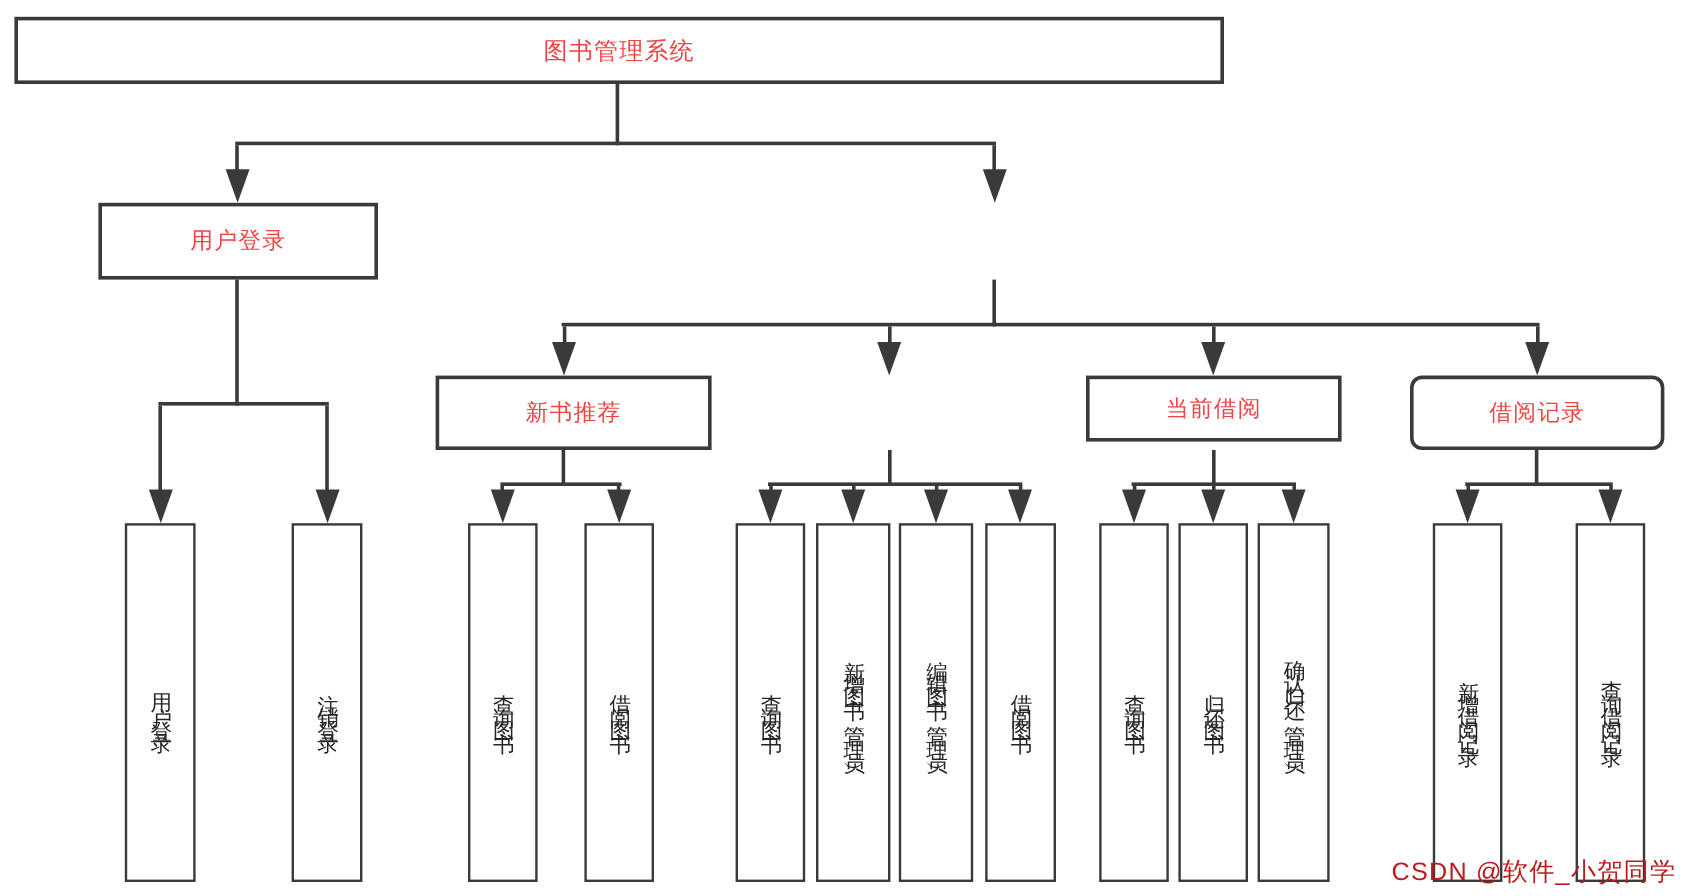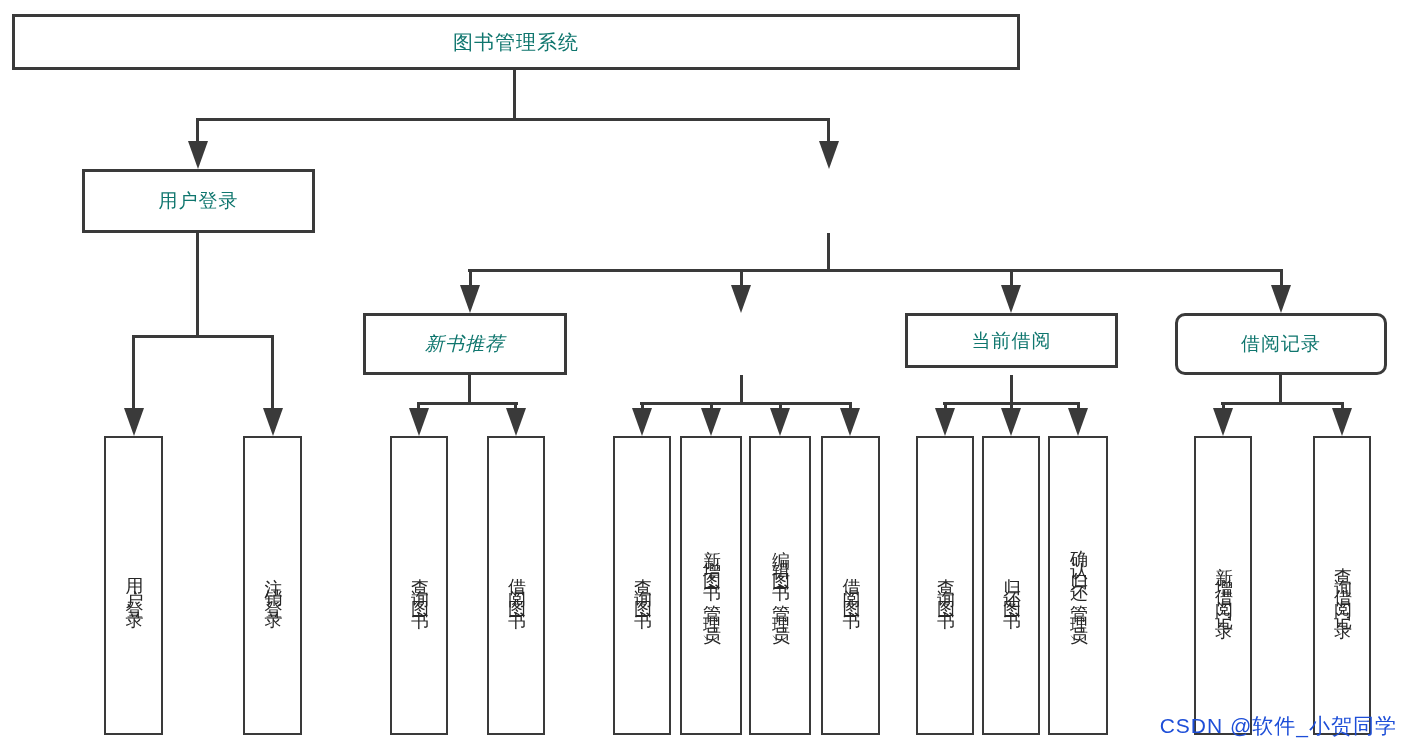--- a/index.html
+++ b/index.html
@@ -3,21 +3,21 @@
 <meta charset="utf-8">
 <style>
   html,body{margin:0;padding:0;background:#ffffff;}
   #stage{
     position:relative;width:1405px;height:747px;background:#ffffff;
     font-family:"Liberation Sans", sans-serif;color:#262626;overflow:hidden;
   }
   .box{
     position:absolute;background:#ffffff;border:3px solid #3a3a3a;
     display:flex;align-items:center;justify-content:center;
-    box-sizing:border-box;font-size:19px;letter-spacing:1px;color:#0f766e;
+    box-sizing:border-box;font-size:19px;letter-spacing:1px;color:#ef4444;
   }
   .box.top{font-size:20px;}
   .vbox{
     position:absolute;background:#ffffff;border:2px solid #3a3a3a;
     display:flex;align-items:center;justify-content:center;
     box-sizing:border-box;top:436px;height:299px;
   }
   .vlabel{
     writing-mode:vertical-rl;text-orientation:mixed;
     font-size:18px;letter-spacing:11px;line-height:1.1;color:#262626;
@@ -26,21 +26,21 @@
   .hline,.vline{position:absolute;background:#3a3a3a;}
   .hline{height:3px;}
   .vline{width:3px;}
   .arrow{
     position:absolute;width:0;height:0;
     border-left:10px solid transparent;border-right:10px solid transparent;
     border-top:28px solid #3a3a3a;
   }
   .watermark{
     position:absolute;top:712px;right:8px;font-size:21px;
-    color:#1d4ed8;letter-spacing:1px;z-index:5;
+    color:#b91c1c;letter-spacing:1px;z-index:5;
   }
 </style>
 </head>
 <body>
 
 <div id="stage">
 
   <div class="box top" style="left:12px;top:14px;width:1008px;height:56px;">
     <span>图书管理系统</span>
   </div>
@@ -67,21 +67,21 @@
   <div class="hline" style="left:468px;top:269px;width:815px;"></div>
   <div class="vline" style="left:469px;top:272px;height:15px;"></div>
   <div class="arrow" style="left:460px;top:285px;"></div>
   <div class="vline" style="left:740px;top:272px;height:15px;"></div>
   <div class="arrow" style="left:731px;top:285px;"></div>
   <div class="vline" style="left:1010px;top:272px;height:15px;"></div>
   <div class="arrow" style="left:1001px;top:285px;"></div>
   <div class="vline" style="left:1280px;top:272px;height:15px;"></div>
   <div class="arrow" style="left:1271px;top:285px;"></div>
 
-  <div class="box" style="left:363px;top:313px;width:204px;height:62px;font-style:italic;">
+  <div class="box" style="left:363px;top:313px;width:230px;height:62px;">
     <span>新书推荐</span>
   </div>
   <div class="box" style="left:905px;top:313px;width:213px;height:55px;">
     <span>当前借阅</span>
   </div>
   <div class="box" style="left:1175px;top:313px;width:212px;height:62px;border-radius:10px;">
     <span>借阅记录</span>
   </div>
 
   <div class="vline" style="left:468px;top:375px;height:30px;"></div>

